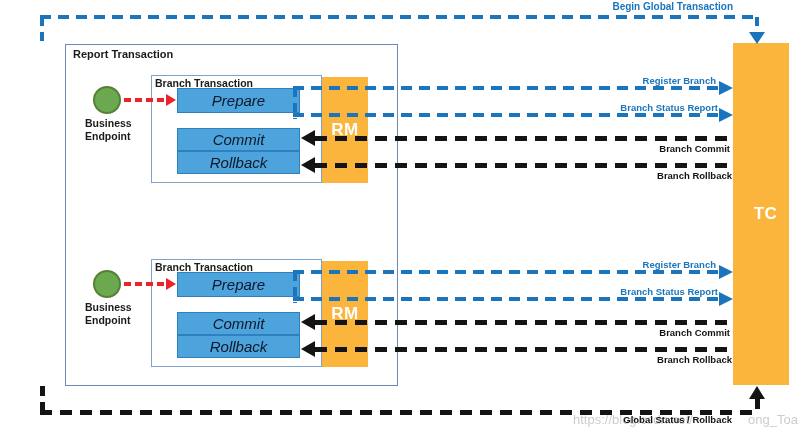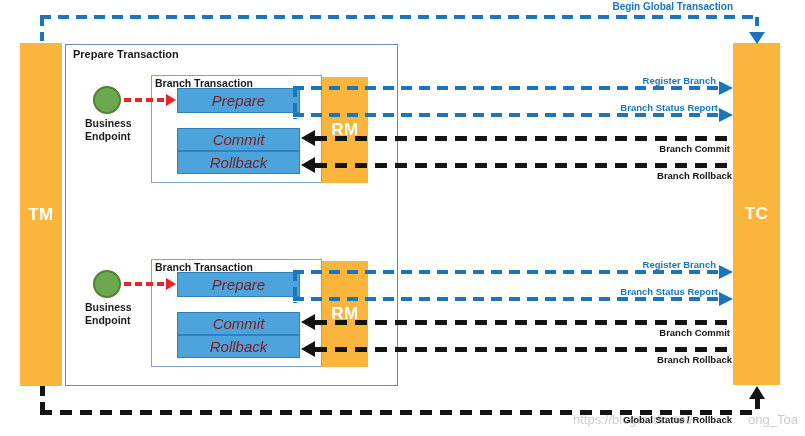--- a/index.html
+++ b/index.html
@@ -15,21 +15,21 @@
   }
   html,body{margin:0;padding:0;background:#fff;}
   .canvas{position:relative;width:805px;height:436px;background:#ffffff;
           font-family:"Liberation Sans",sans-serif;overflow:hidden;}
   .abs{position:absolute;}
   .bar{background:var(--orange);display:flex;align-items:center;justify-content:center;
        color:#fff;font-weight:bold;font-size:17px;letter-spacing:0.5px;}
   .outline{border:1px solid var(--outline);background:#fff;box-sizing:border-box;}
   .boxtitle{font-weight:bold;color:#1a1a1a;white-space:nowrap;}
   .bluebox{background:var(--bluebox);border:1px solid var(--bluebox-border);box-sizing:border-box;
-           color:#7f1d1d;font-style:italic;font-size:15px;display:flex;align-items:center;justify-content:center;}
+           color:#0f172a;font-style:italic;font-size:15px;display:flex;align-items:center;justify-content:center;}
   .circle{background:var(--green);border:2px solid var(--green-border);border-radius:50%;box-sizing:border-box;}
   .dashH-b{height:4px;background:repeating-linear-gradient(90deg,var(--lineblue) 0 11px,transparent 11px 18px);}
   .dashV-b{width:4px;background:repeating-linear-gradient(180deg,var(--lineblue) 0 9px,transparent 9px 15px);}
   .dashH-k{height:5px;background:repeating-linear-gradient(90deg,var(--lineblack) 0 12px,transparent 12px 20px);}
   .dashV-k{width:5px;background:repeating-linear-gradient(180deg,var(--lineblack) 0 10px,transparent 10px 16px);}
   .dashH-r{height:4px;background:repeating-linear-gradient(90deg,var(--red) 0 7px,transparent 7px 11px);}
   .tri{width:0;height:0;}
   .tri-r-b{border-top:7px solid transparent;border-bottom:7px solid transparent;border-left:14px solid var(--lineblue);}
   .tri-d-b{border-left:8px solid transparent;border-right:8px solid transparent;border-top:12px solid var(--lineblue);}
   .tri-l-k{border-top:8px solid transparent;border-bottom:8px solid transparent;border-right:14px solid var(--lineblack);}
@@ -40,29 +40,26 @@
   .beginlbl{font-weight:bold;font-size:10px;color:var(--lineblue);white-space:nowrap;}
   .endpoint-lbl{font-weight:bold;font-size:10.5px;line-height:13px;color:#1a1a1a;}
   .watermark{color:rgba(70,70,70,0.28);font-size:13px;white-space:nowrap;}
   .z5{z-index:5;} .z6{z-index:6;} .z2{z-index:2;} .z1{z-index:1;} .z4{z-index:4;}
 </style>
 </head>
 <body>
 
 <div class="canvas">
 
-  <div class="abs bar" style="left:20px;top:43px;width:42px;height:343px;">
-    <span>TM</span>
-  </div>
-  <div class="abs bar" style="left:733px;top:43px;width:47px;height:342px;">
+  <div class="abs bar" style="left:733px;top:43px;width:47px;height:342px;padding-left:9px;">
     <span>TC</span>
   </div>
 
   <div class="abs outline z1" style="left:65px;top:44px;width:333px;height:342px;"></div>
-  <div class="abs boxtitle z2" style="left:73px;top:48px;font-size:11px;">Prepare Transaction</div>
+  <div class="abs boxtitle z2" style="left:73px;top:48px;font-size:11px;">Report Transaction</div>
 
   <div class="abs outline z1" style="left:151px;top:75px;width:171px;height:108px;border-color:#7FA3CC;"></div>
   <div class="abs boxtitle z2" style="left:155px;top:77px;font-size:10.5px;">Branch Transaction</div>
 
   <div class="abs circle z2" style="left:93px;top:86px;width:28px;height:28px;"></div>
   <div class="abs endpoint-lbl z2" style="left:85px;top:117px;">
     <div>Business</div>
     <div>Endpoint</div>
   </div>
 

